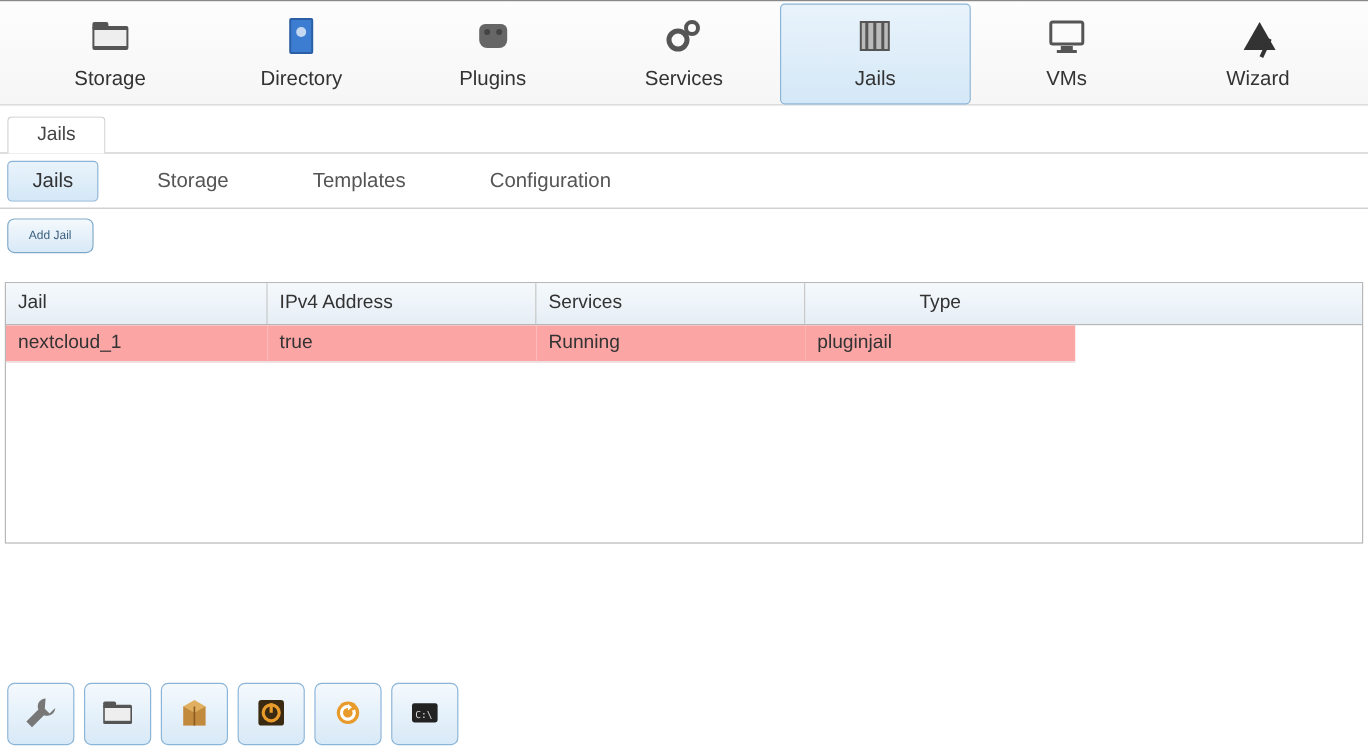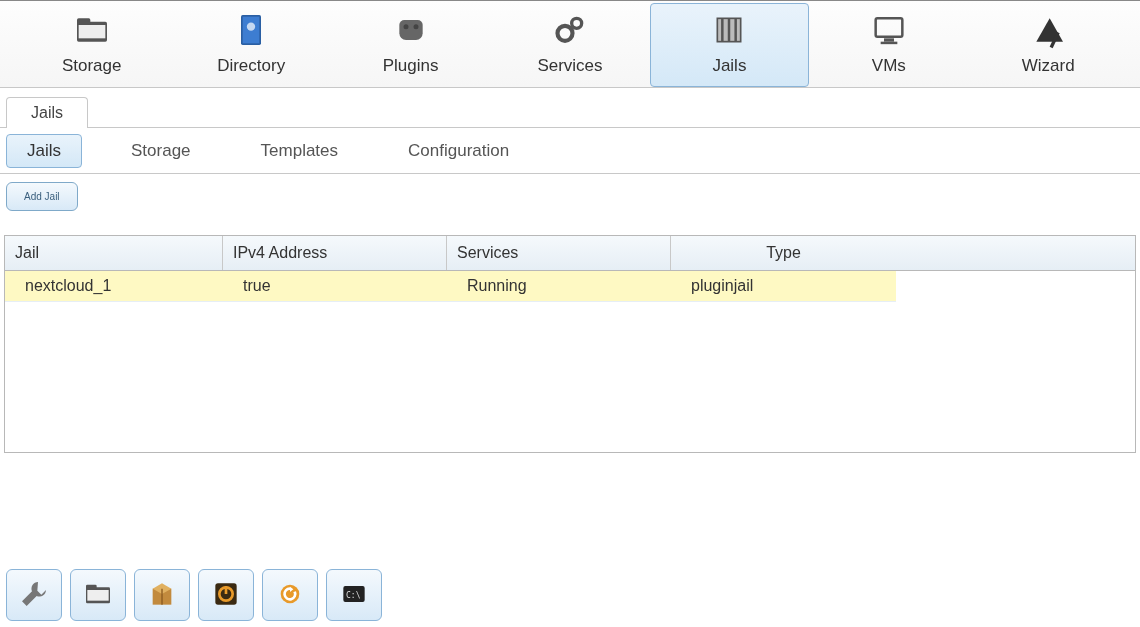--- a/index.html
+++ b/index.html
@@ -130,24 +130,24 @@
   }
   .grid-head .cell {
     padding: 8px 10px;
     font-size: 16px;
     color: #333;
     border-right: 1px solid #c8c8c8;
   }
   .grid-head .cell:last-child { border-right: none; text-align: center; }
   .grid-body { flex: 1; overflow: auto; }
   .grid-row .cell {
-    padding: 6px 20px;
+    padding: 6px 10px;
     font-size: 16px;
     color: #333;
-    background: #fef9c3;
+    background: #fca5a5;
     border-bottom: 1px solid #e6eef5;
   }
 
   
   .bottom-actions {
     position: absolute;
     bottom: 6px;
     left: 6px;
     display: flex;
     gap: 8px;

